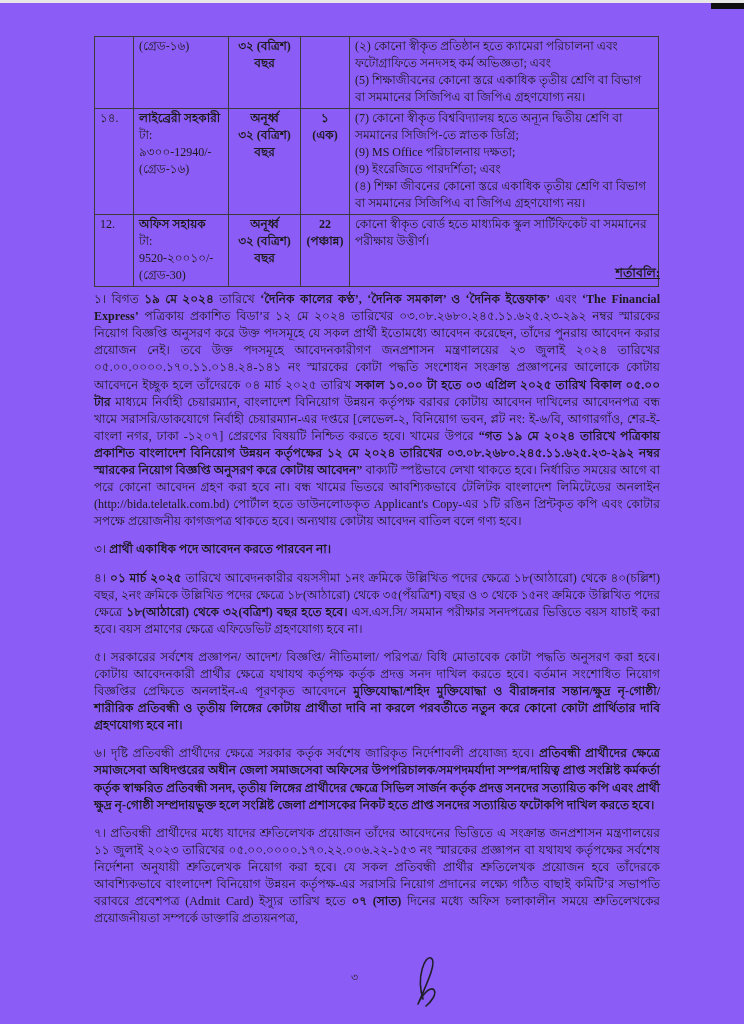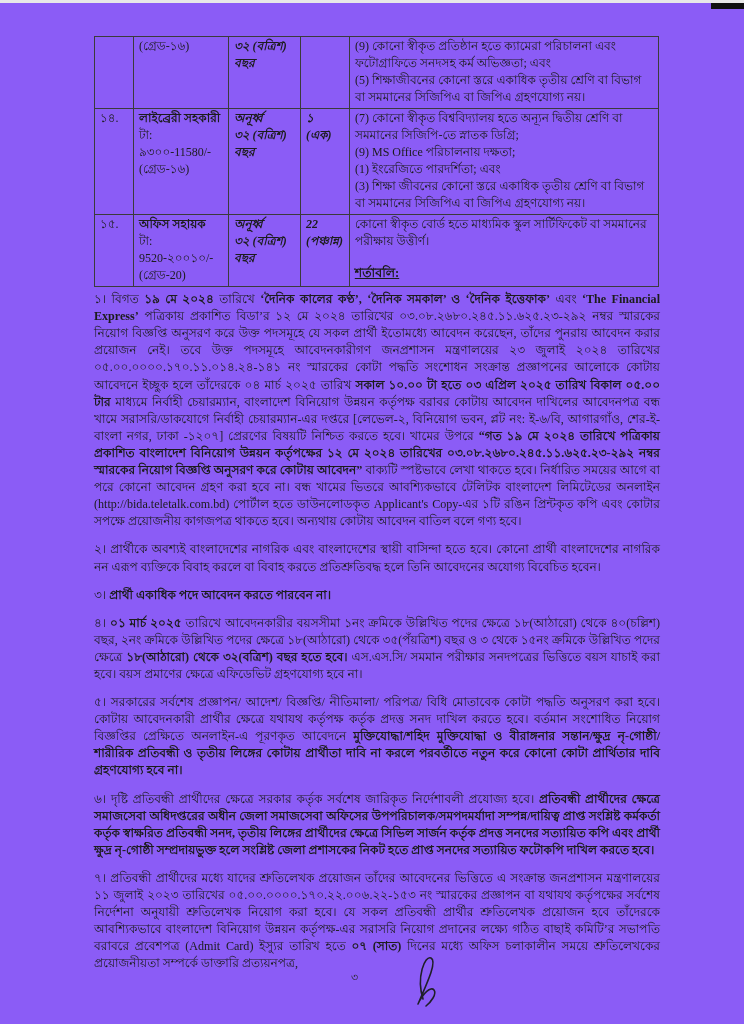--- a/index.html
+++ b/index.html
@@ -7,25 +7,25 @@
     position:relative;width:744px;height:1024px;margin:3px auto;
     background:#8b5cf6;color:#1c1c1c;overflow:hidden;
     font-family:"Liberation Serif","DejaVu Serif",serif;
   }
   .corner-strip{position:absolute;left:711px;top:0;width:33px;height:6px;background:#101010;}
   table.job-table{position:absolute;left:94px;top:33px;border-collapse:collapse;table-layout:fixed;width:564px;}
   table.job-table td{
     border:1.2px solid #3b3b3b;vertical-align:top;padding:1px 5px 2px 5px;
     font-size:12px;line-height:17px;overflow:hidden;
   }
-  .c{font-style:italic;}
+  .c{text-align:center;}
   .bld{font-weight:bold;}
   .qual{margin:0;}
   .conditions{position:absolute;left:94px;top:262px;width:566px;font-size:12.1px;line-height:17.1px;text-align:justify;}
-  .cond-heading{font-weight:bold;text-decoration:underline;font-size:12.5px;margin:0 0 9px 0;text-align:center;}
+  .cond-heading{font-weight:bold;text-decoration:underline;font-size:12.5px;margin:0 0 9px 0;text-align:right;}
   p.cond{margin:0 0 11px 0;}
   p.cond b{font-weight:bold;}
   .page-num{position:absolute;left:351px;top:966px;font-size:11px;color:#2a2a2a;}
   .signature{position:absolute;left:406px;top:946px;width:46px;height:62px;}
 </style>
 </head>
 <body>
 
 <div class="page">
 
@@ -44,74 +44,73 @@
       <td></td>
       <td>
         <div>(গ্রেড-১৬)</div>
       </td>
       <td class="c bld">
         <div>৩২ (বত্রিশ)</div>
         <div>বছর</div>
       </td>
       <td class="c"></td>
       <td>
-        <p class="qual">(9) কোনো স্বীকৃত প্রতিষ্ঠান হতে ক্যামেরা পরিচালনা এবং ফটোগ্রাফিতে সনদসহ কর্ম অভিজ্ঞতা; এবং</p>
+        <p class="qual">(২) কোনো স্বীকৃত প্রতিষ্ঠান হতে ক্যামেরা পরিচালনা এবং ফটোগ্রাফিতে সনদসহ কর্ম অভিজ্ঞতা; এবং</p>
         <p class="qual">(5) শিক্ষাজীবনের কোনো স্তরে একাধিক তৃতীয় শ্রেণি বা বিভাগ বা সমমানের সিজিপিএ বা জিপিএ গ্রহণযোগ্য নয়।</p>
       </td>
     </tr>
     <tr style="height:104px;">
       <td>১৪.</td>
       <td>
         <div class="bld">লাইব্রেরী সহকারী</div>
-        <div>টা: ৯৩০০-11580/-</div>
+        <div>টা: ৯৩০০-12940/-</div>
         <div>(গ্রেড-১৬)</div>
       </td>
       <td class="c bld">
         <div>অনূর্ধ্ব</div>
         <div>৩২ (বত্রিশ)</div>
         <div>বছর</div>
       </td>
       <td class="c bld">
         <div>১</div>
         <div>(এক)</div>
       </td>
       <td>
         <p class="qual">(7) কোনো স্বীকৃত বিশ্ববিদ্যালয় হতে অন্যূন দ্বিতীয় শ্রেণি বা সমমানের সিজিপি-তে স্নাতক ডিগ্রি;</p>
         <p class="qual">(9) MS Office পরিচালনায় দক্ষতা;</p>
-        <p class="qual">(1) ইংরেজিতে পারদর্শিতা; এবং</p>
-        <p class="qual">(3) শিক্ষা জীবনের কোনো স্তরে একাধিক তৃতীয় শ্রেণি বা বিভাগ বা সমমানের সিজিপিএ বা জিপিএ গ্রহণযোগ্য নয়।</p>
+        <p class="qual">(9) ইংরেজিতে পারদর্শিতা; এবং</p>
+        <p class="qual">(৪) শিক্ষা জীবনের কোনো স্তরে একাধিক তৃতীয় শ্রেণি বা বিভাগ বা সমমানের সিজিপিএ বা জিপিএ গ্রহণযোগ্য নয়।</p>
       </td>
     </tr>
     <tr style="height:53px;">
-      <td>১৫.</td>
+      <td>12.</td>
       <td>
         <div class="bld">অফিস সহায়ক</div>
         <div>টা: 9520-২০০১০/-</div>
-        <div>(গ্রেড-20)</div>
+        <div>(গ্রেড-30)</div>
       </td>
       <td class="c bld">
         <div>অনূর্ধ্ব</div>
         <div>৩২ (বত্রিশ)</div>
         <div>বছর</div>
       </td>
       <td class="c bld">
         <div>22</div>
         <div>(পঞ্চান্ন)</div>
       </td>
       <td>
         <p class="qual">কোনো স্বীকৃত বোর্ড হতে মাধ্যমিক স্কুল সার্টিফিকেট বা সমমানের পরীক্ষায় উত্তীর্ণ।</p>
       </td>
     </tr>
   </tbody>
     </table>
 
   <div class="conditions">
     <div class="cond-heading">শর্তাবলি:</div>
     <p class="cond"><span>১। বিগত </span><b>১৯ মে ২০২৪</b><span> তারিখে </span><b>‘দৈনিক কালের কণ্ঠ’, ‘দৈনিক সমকাল’ ও ‘দৈনিক ইত্তেফাক’</b><span> এবং </span><b>‘The Financial Express’</b><span> পত্রিকায় প্রকাশিত বিডা’র ১২ মে ২০২৪ তারিখের ০৩.০৮.২৬৮০.২৪৫.১১.৬২৫.২৩-২৯২ নম্বর স্মারকের নিয়োগ বিজ্ঞপ্তি অনুসরণ করে উক্ত পদসমূহে যে সকল প্রার্থী ইতোমধ্যে আবেদন করেছেন, তাঁদের পুনরায় আবেদন করার প্রয়োজন নেই। তবে উক্ত পদসমূহে আবেদনকারীগণ জনপ্রশাসন মন্ত্রণালয়ের ২৩ জুলাই ২০২৪ তারিখের ০৫.০০.০০০০.১৭০.১১.০১৪.২৪-১৪১ নং স্মারকের কোটা পদ্ধতি সংশোধন সংক্রান্ত প্রজ্ঞাপনের আলোকে কোটায় আবেদনে ইচ্ছুক হলে তাঁদেরকে ০৪ মার্চ ২০২৫ তারিখ </span><b>সকাল ১০.০০ টা হতে ০৩ এপ্রিল ২০২৫ তারিখ বিকাল ০৫.০০ টার</b><span> মাধ্যমে নির্বাহী চেয়ারম্যান, বাংলাদেশ বিনিয়োগ উন্নয়ন কর্তৃপক্ষ বরাবর কোটায় আবেদন দাখিলের আবেদনপত্র বন্ধ খামে সরাসরি/ডাকযোগে নির্বাহী চেয়ারম্যান-এর দপ্তরে [লেভেল-২, বিনিয়োগ ভবন, প্লট নং: ই-৬/বি, আগারগাঁও, শের-ই-বাংলা নগর, ঢাকা -১২০৭] প্রেরণের বিষয়টি নিশ্চিত করতে হবে। খামের উপরে </span><b>“গত ১৯ মে ২০২৪ তারিখে পত্রিকায় প্রকাশিত বাংলাদেশ বিনিয়োগ উন্নয়ন কর্তৃপক্ষের ১২ মে ২০২৪ তারিখের ০৩.০৮.২৬৮০.২৪৫.১১.৬২৫.২৩-২৯২ নম্বর স্মারকের নিয়োগ বিজ্ঞপ্তি অনুসরণ করে কোটায় আবেদন”</b><span> বাক্যটি স্পষ্টভাবে লেখা থাকতে হবে। নির্ধারিত সময়ের আগে বা পরে কোনো আবেদন গ্রহণ করা হবে না। বন্ধ খামের ভিতরে আবশ্যিকভাবে টেলিটক বাংলাদেশ লিমিটেডের অনলাইন (http://bida.teletalk.com.bd) পোর্টাল হতে ডাউনলোডকৃত Applicant's Copy-এর ১টি রঙিন প্রিন্টকৃত কপি এবং কোটার সপক্ষে প্রয়োজনীয় কাগজপত্র থাকতে হবে। অন্যথায় কোটায় আবেদন বাতিল বলে গণ্য হবে।</span></p>
-    <p class="cond"><span>২। প্রার্থীকে অবশ্যই বাংলাদেশের নাগরিক এবং বাংলাদেশের স্থায়ী বাসিন্দা হতে হবে। কোনো প্রার্থী বাংলাদেশের নাগরিক নন এরূপ ব্যক্তিকে বিবাহ করলে বা বিবাহ করতে প্রতিশ্রুতিবদ্ধ হলে তিনি আবেদনের অযোগ্য বিবেচিত হবেন।</span></p>
     <p class="cond"><span>৩। </span><b>প্রার্থী একাধিক পদে আবেদন করতে পারবেন না।</b></p>
     <p class="cond"><span>৪। </span><b>০১ মার্চ ২০২৫</b><span> তারিখে আবেদনকারীর বয়সসীমা ১নং ক্রমিকে উল্লিখিত পদের ক্ষেত্রে ১৮(আঠারো) থেকে ৪০(চল্লিশ) বছর, ২নং ক্রমিকে উল্লিখিত পদের ক্ষেত্রে ১৮(আঠারো) থেকে ৩৫(পঁয়ত্রিশ) বছর ও ৩ থেকে ১৫নং ক্রমিকে উল্লিখিত পদের ক্ষেত্রে </span><b>১৮(আঠারো) থেকে ৩২(বত্রিশ) বছর হতে হবে।</b><span> এস.এস.সি/ সমমান পরীক্ষার সনদপত্রের ভিত্তিতে বয়স যাচাই করা হবে। বয়স প্রমাণের ক্ষেত্রে এফিডেভিট গ্রহণযোগ্য হবে না।</span></p>
     <p class="cond"><span>৫। সরকারের সর্বশেষ প্রজ্ঞাপন/ আদেশ/ বিজ্ঞপ্তি/ নীতিমালা/ পরিপত্র/ বিধি মোতাবেক কোটা পদ্ধতি অনুসরণ করা হবে। কোটায় আবেদনকারী প্রার্থীর ক্ষেত্রে যথাযথ কর্তৃপক্ষ কর্তৃক প্রদত্ত সনদ দাখিল করতে হবে। বর্তমান সংশোধিত নিয়োগ বিজ্ঞপ্তির প্রেক্ষিতে অনলাইন-এ পূরণকৃত আবেদনে </span><b>মুক্তিযোদ্ধা/শহিদ মুক্তিযোদ্ধা ও বীরাঙ্গনার সন্তান/ক্ষুদ্র নৃ-গোষ্ঠী/ শারীরিক প্রতিবন্ধী ও তৃতীয় লিঙ্গের কোটায় প্রার্থীতা দাবি না করলে পরবর্তীতে নতুন করে কোনো কোটা প্রার্থিতার দাবি গ্রহণযোগ্য হবে না।</b></p>
     <p class="cond"><span>৬। দৃষ্টি প্রতিবন্ধী প্রার্থীদের ক্ষেত্রে সরকার কর্তৃক সর্বশেষ জারিকৃত নির্দেশাবলী প্রযোজ্য হবে। </span><b>প্রতিবন্ধী প্রার্থীদের ক্ষেত্রে সমাজসেবা অধিদপ্তরের অধীন জেলা সমাজসেবা অফিসের উপপরিচালক/সমপদমর্যাদা সম্পন্ন/দায়িত্ব প্রাপ্ত সংশ্লিষ্ট কর্মকর্তা কর্তৃক স্বাক্ষরিত প্রতিবন্ধী সনদ, তৃতীয় লিঙ্গের প্রার্থীদের ক্ষেত্রে সিভিল সার্জন কর্তৃক প্রদত্ত সনদের সত্যায়িত কপি এবং প্রার্থী ক্ষুদ্র নৃ-গোষ্ঠী সম্প্রদায়ভুক্ত হলে সংশ্লিষ্ট জেলা প্রশাসকের নিকট হতে প্রাপ্ত সনদের সত্যায়িত ফটোকপি দাখিল করতে হবে।</b></p>
     <p class="cond"><span>৭। প্রতিবন্ধী প্রার্থীদের মধ্যে যাদের শ্রুতিলেখক প্রয়োজন তাঁদের আবেদনের ভিত্তিতে এ সংক্রান্ত জনপ্রশাসন মন্ত্রণালয়ের ১১ জুলাই ২০২৩ তারিখের ০৫.০০.০০০০.১৭০.২২.০০৬.২২-১৫৩ নং স্মারকের প্রজ্ঞাপন বা যথাযথ কর্তৃপক্ষের সর্বশেষ নির্দেশনা অনুযায়ী শ্রুতিলেখক নিয়োগ করা হবে। যে সকল প্রতিবন্ধী প্রার্থীর শ্রুতিলেখক প্রয়োজন হবে তাঁদেরকে আবশ্যিকভাবে বাংলাদেশ বিনিয়োগ উন্নয়ন কর্তৃপক্ষ-এর সরাসরি নিয়োগ প্রদানের লক্ষ্যে গঠিত বাছাই কমিটি’র সভাপতি বরাবরে প্রবেশপত্র (Admit Card) ইস্যুর তারিখ হতে </span><b>০৭ (সাত)</b><span> দিনের মধ্যে অফিস চলাকালীন সময়ে শ্রুতিলেখকের প্রয়োজনীয়তা সম্পর্কে ডাক্তারি প্রত্যয়নপত্র,</span></p>
   </div>
 
   <div class="page-num">৩</div>
 
   <svg class="signature" viewBox="0 0 46 62" xmlns="http://www.w3.org/2000/svg">

